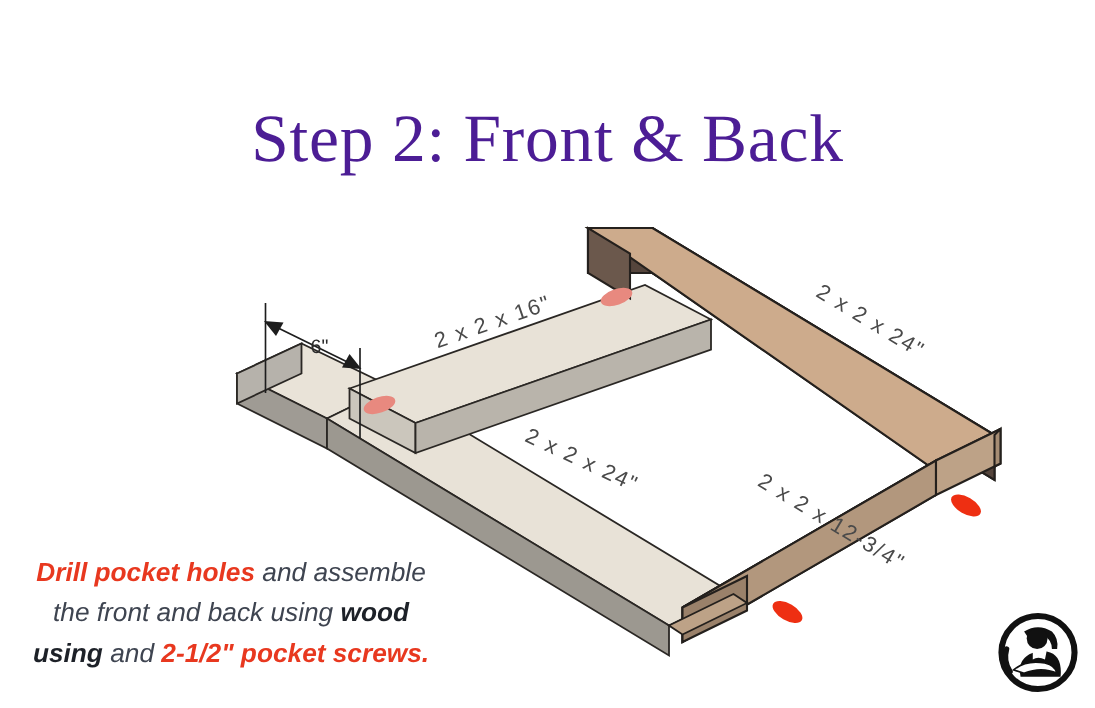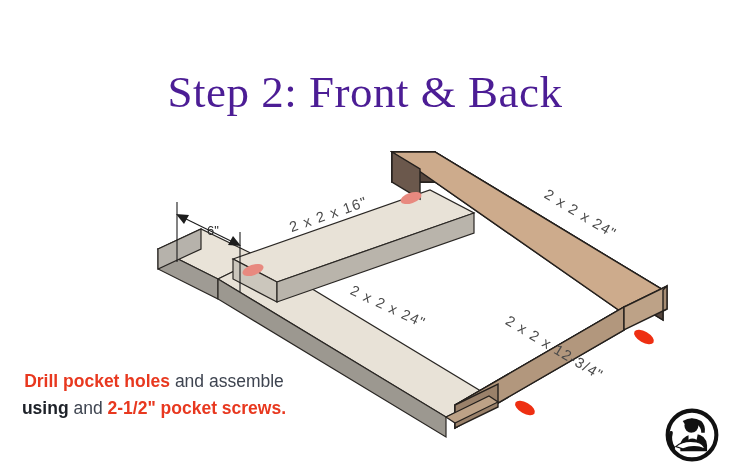--- a/index.html
+++ b/index.html
@@ -45,20 +45,21 @@
   #caption {
     position: absolute;
     left: 8px;
     top: 368px;
     width: 292px;
     text-align: center;
     font-family: "Liberation Sans", sans-serif;
     font-size: 17.5px;
     line-height: 27px;
     color: #3e4450;
+    font-style: italic;
   }
   #caption .hl {
     color: #e8381f;
     font-weight: bold;
   }
   #caption .bk {
     color: #1d2128;
     font-weight: bold;
   }
   #caption .ln { display: block; white-space: nowrap; }
@@ -151,20 +152,21 @@
     <g fill="#4a4a4a" font-family="Liberation Sans, sans-serif" font-size="14.5" letter-spacing="1.2">
       <text x="330" y="219" transform="rotate(-19 330 219)" text-anchor="middle">2 x 2 x 16"</text>
       <text x="578" y="218" transform="rotate(31 578 218)" text-anchor="middle">2 x 2 x 24"</text>
       <text x="386" y="311" transform="rotate(25 386 311)" text-anchor="middle">2 x 2 x 24"</text>
       <text x="552" y="352" transform="rotate(31 552 352)" text-anchor="middle">2 x 2 x 12-3/4"</text>
     </g>
   </svg>
 
   <div id="caption">
     <span class="ln"><span class="hl">Drill pocket holes</span><span> and assemble</span></span>
+    <span class="ln"><span>the front and back using </span><span class="bk">wood</span></span>
     <span class="ln"><span class="bk">using</span><span> and </span><span class="hl">2-1/2" pocket screws.</span></span>
   </div>
 
   <svg id="logo" viewBox="0 0 100 100">
     <circle cx="50" cy="50" r="42" fill="none" stroke="#111111" stroke-width="7"></circle>
     <path d="M34 26 Q50 16 66 26 Q74 34 72 46 L66 46 Q66 36 58 31 Q48 26 38 32 Z" fill="#111111"></path>
     <circle cx="49" cy="34" r="12" fill="#111111"></circle>
     <path d="M30 78 Q26 60 40 52 Q52 46 64 50 Q78 55 76 78 Z" fill="#111111"></path>
     <path d="M22 70 Q36 58 58 62 Q70 65 72 74 Q54 66 34 74 Z" fill="#ffffff" stroke="#111111" stroke-width="2"></path>
     <path d="M44 48 Q52 44 60 48 L58 58 Q50 54 44 58 Z" fill="#ffffff"></path>

